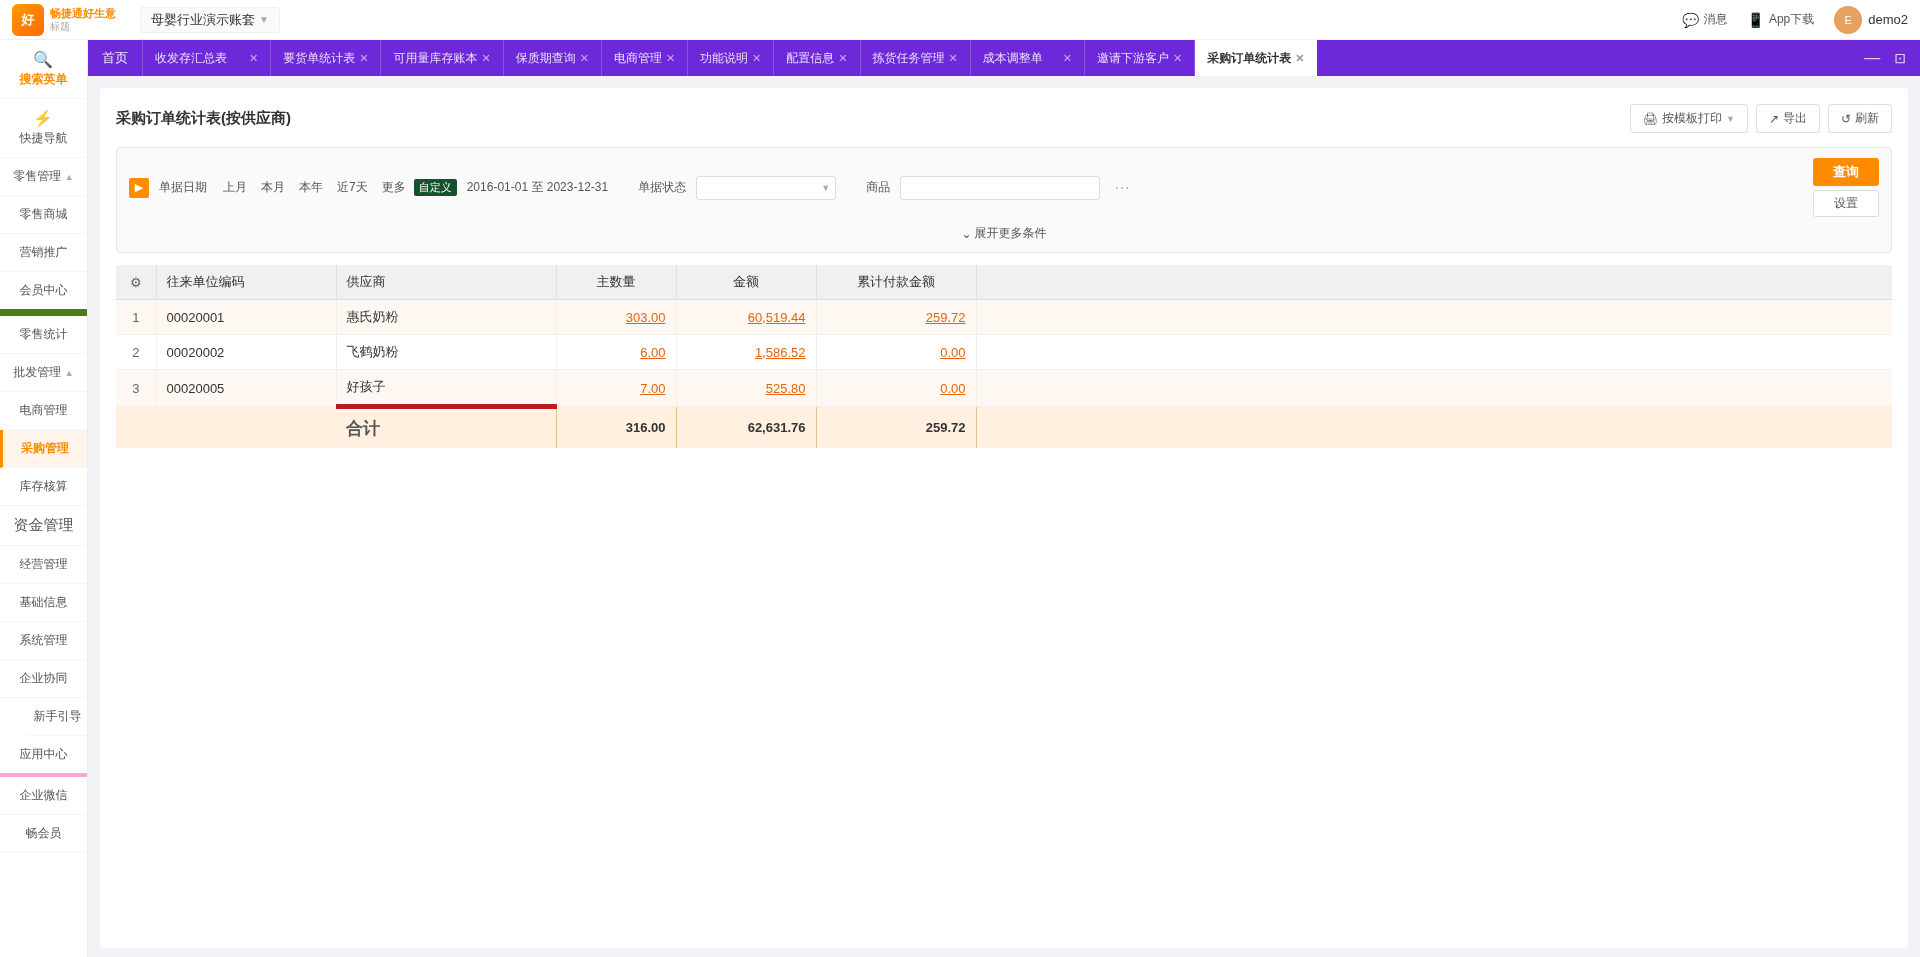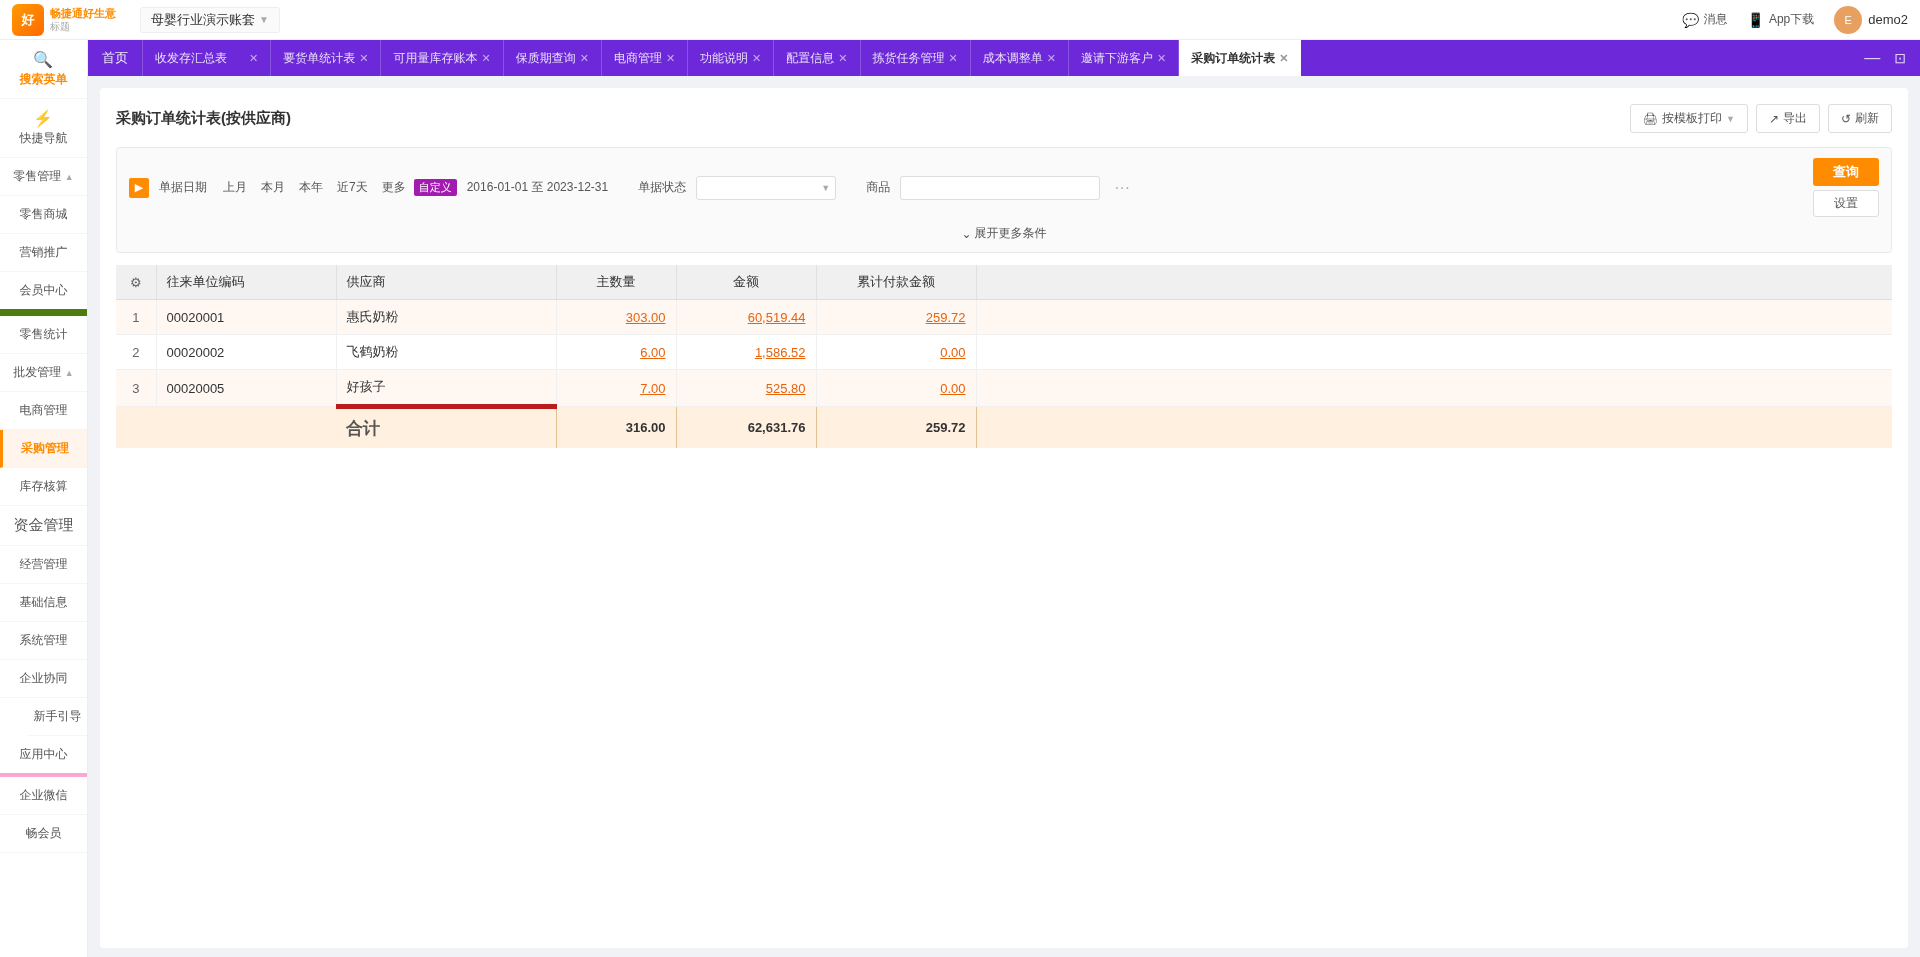--- a/index.html
+++ b/index.html
@@ -136,21 +136,21 @@
       <span style="font-size:11px;color:rgba(255,255,255,0.6);">✕</span>
     </div>
     <div style="display:inline-flex;align-items:center;gap:4px;padding:0 12px;height:36px;font-size:12px;color:rgba(255,255,255,0.85);cursor:pointer;border-right:1px solid rgba(255,255,255,0.2);flex-shrink:0;">
       <span>配置信息</span>
       <span style="font-size:11px;color:rgba(255,255,255,0.6);">✕</span>
     </div>
     <div style="display:inline-flex;align-items:center;gap:4px;padding:0 12px;height:36px;font-size:12px;color:rgba(255,255,255,0.85);cursor:pointer;border-right:1px solid rgba(255,255,255,0.2);flex-shrink:0;">
       <span>拣货任务管理</span>
       <span style="font-size:11px;color:rgba(255,255,255,0.6);">✕</span>
     </div>
-    <div style="display:inline-flex;align-items:center;gap:4px;padding:0 12px;height:36px;font-size:12px;color:rgba(255,255,255,0.85);cursor:pointer;border-right:1px solid rgba(255,255,255,0.2);flex-shrink:0;">
+    <div style="display:inline-flex;align-items:center;gap:20px;padding:0 12px;height:36px;font-size:12px;color:rgba(255,255,255,0.85);cursor:pointer;border-right:1px solid rgba(255,255,255,0.2);flex-shrink:0;">
       <span>成本调整单</span>
       <span style="font-size:11px;color:rgba(255,255,255,0.6);">✕</span>
     </div>
     <div style="display:inline-flex;align-items:center;gap:4px;padding:0 12px;height:36px;font-size:12px;color:rgba(255,255,255,0.85);cursor:pointer;border-right:1px solid rgba(255,255,255,0.2);flex-shrink:0;">
       <span>邀请下游客户</span>
       <span style="font-size:11px;color:rgba(255,255,255,0.6);">✕</span>
     </div>
     <div style="display:inline-flex;align-items:center;gap:4px;padding:0 12px;height:36px;font-size:12px;color:#333;cursor:pointer;border-right:1px solid rgba(255,255,255,0.2);flex-shrink:0;background:#fff;font-weight:bold;">
       <span>采购订单统计表</span>
       <span style="font-size:11px;color:#999;">✕</span>
@@ -187,21 +187,21 @@
       <div style="border:1px solid #e8e8e8;border-radius:4px;padding:10px 12px;margin-bottom:12px;background:#fafafa;">
         <div style="display:flex;align-items:center;gap:10px;">
           <div style="display:flex;align-items:center;justify-content:center;width:20px;height:20px;background:#ff8c00;border-radius:2px;cursor:pointer;color:#fff;font-size:11px;flex-shrink:0;">▶</div>
           <span style="font-size:12px;color:#555;white-space:nowrap;">单据日期</span>
           <div style="display:flex;align-items:center;gap:2px;">
             <button style="padding:2px 6px;font-size:12px;color:#555;cursor:pointer;border:none;background:none;">上月</button>
             <button style="padding:2px 6px;font-size:12px;color:#555;cursor:pointer;border:none;background:none;">本月</button>
             <button style="padding:2px 6px;font-size:12px;color:#555;cursor:pointer;border:none;background:none;">本年</button>
             <button style="padding:2px 6px;font-size:12px;color:#555;cursor:pointer;border:none;background:none;">近7天</button>
             <button style="padding:2px 6px;font-size:12px;color:#555;cursor:pointer;border:none;background:none;">更多</button>
-            <span style="background:#a21caf;color:#fff;padding:1px 5px;border-radius:2px;font-size:11px;">自定义</span>
+            <span style="background:#14532d;color:#fff;padding:1px 5px;border-radius:2px;font-size:11px;">自定义</span>
           </div>
           <div style="font-size:12px;color:#555;white-space:nowrap;">
             <span>2016-01-01</span>
             <span> 至 </span>
             <span>2023-12-31</span>
           </div>
 
           <span style="font-size:12px;color:#555;white-space:nowrap;margin-left:20px;">单据状态</span>
           <div style="position:relative;display:inline-block;">
             <select style="border:1px solid #ddd;border-radius:3px;padding:4px 24px 4px 8px;font-size:12px;color:#555;background:#fff;cursor:pointer;appearance:none;min-width:140px;">

